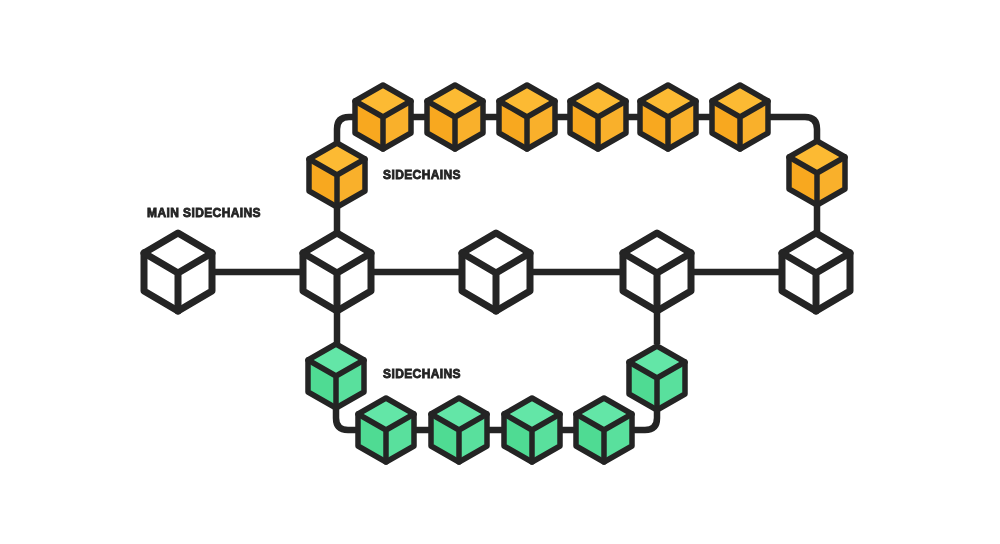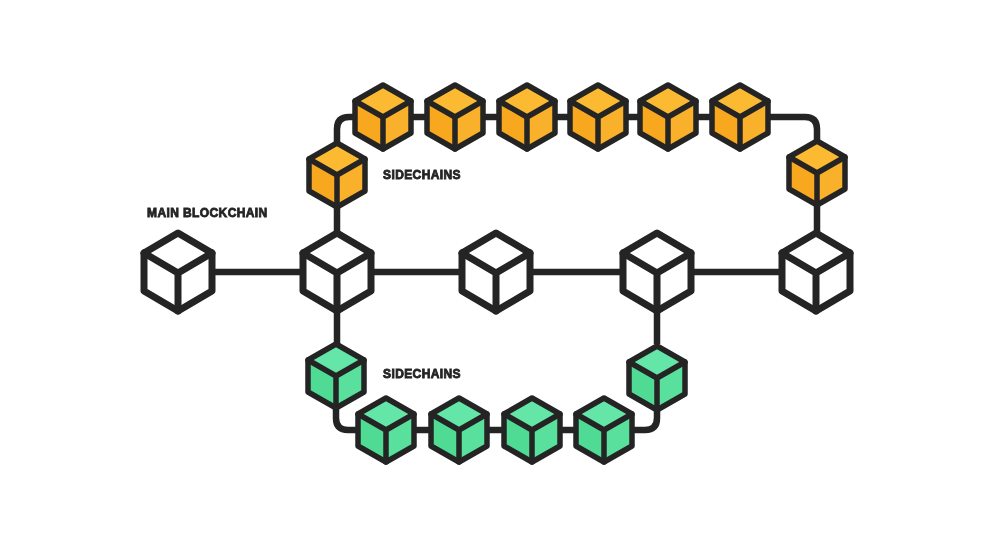--- a/index.html
+++ b/index.html
@@ -182,18 +182,18 @@
         <g transform="translate(657,378)">
           <polygon points="0,-32 28,-16 0,0 -28,-16" fill="#63E6A7" stroke="none"></polygon>
           <polygon points="-28,-16 0,0 0,32 -28,16" fill="#4FDB93" stroke="none"></polygon>
           <polygon points="0,0 28,-16 28,16 0,32" fill="#59E09D" stroke="none"></polygon>
           <polygon points="0,-32 28,-16 28,16 0,32 -28,16 -28,-16" fill="none" stroke="#242424" stroke-width="5.5" stroke-linejoin="round"></polygon>
           <path d="M-28,-16 L0,0 L28,-16 M0,0 L0,32" fill="none" stroke="#242424" stroke-width="5.5" stroke-linejoin="round" stroke-linecap="round"></path>
         </g>
       </g>
     </svg>
 
-  <div class="chain-label label-main">MAIN BLOCKCHAIN</div>
+  <div class="chain-label label-main">MAIN SIDECHAINS</div>
 
   <div class="chain-label label-side-top">SIDECHAINS</div>
 
   <div class="chain-label label-side-bot">SIDECHAINS</div>
 </div>
 
 </body></html>

